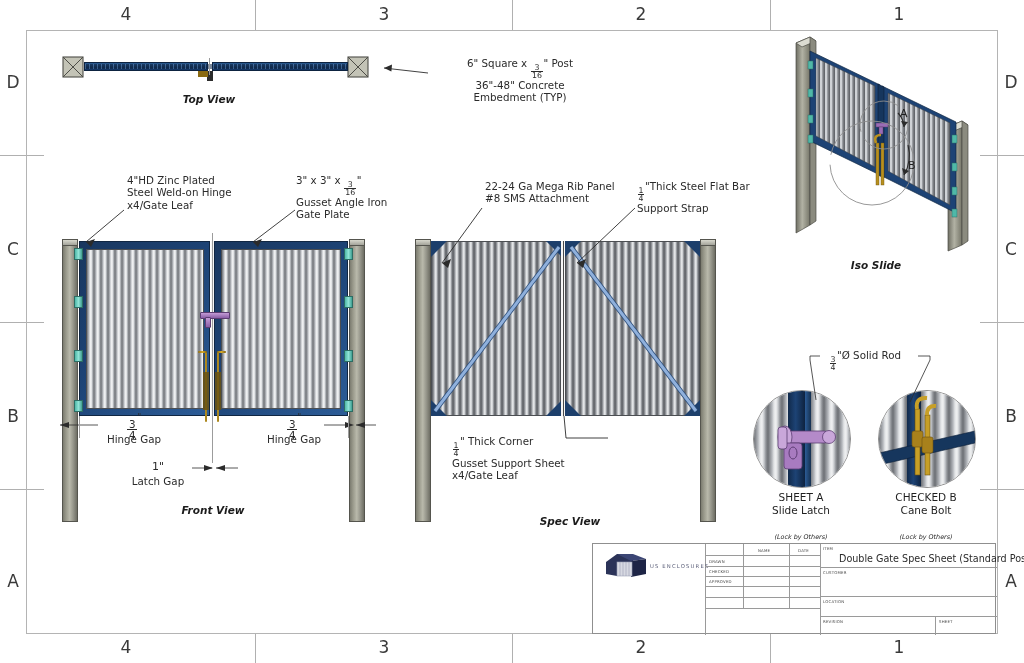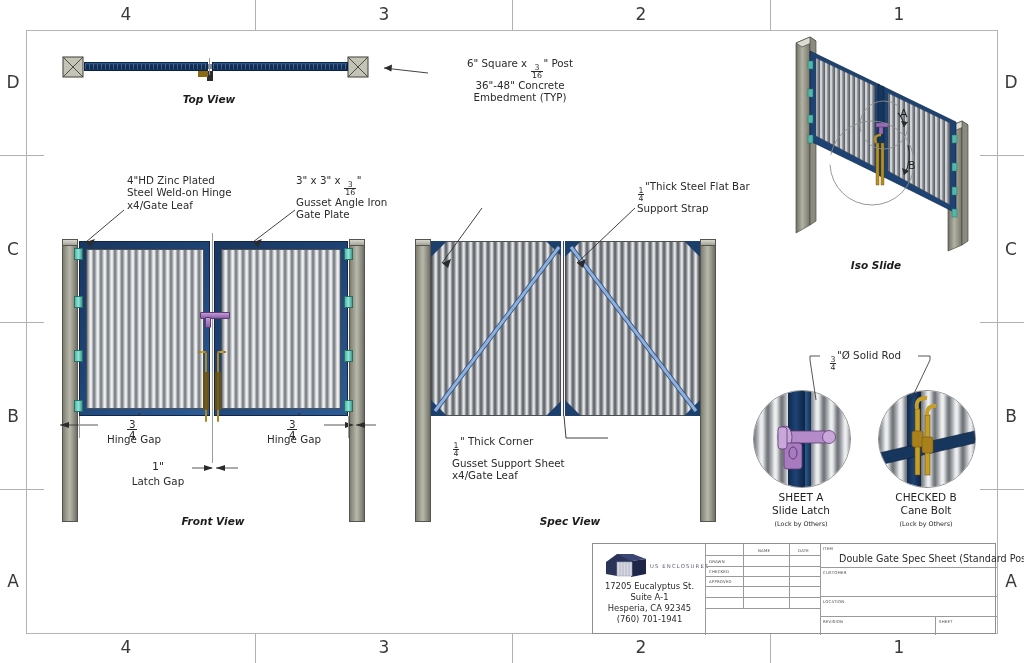--- a/index.html
+++ b/index.html
@@ -60,21 +60,21 @@
 
   
   .detail-circle{position:absolute;border-radius:50%;overflow:hidden;
       border:1px solid #8d8d8d;}
   .detail-bg{position:absolute;inset:0;
       background:repeating-linear-gradient(90deg,
         #6c6f74 0px,#b4b7bc 4px,#e3e5e7 6px,#f0f1f2 8px,#c7cace 10px,
         #8d9095 12px,#6c6f74 14px);}
   .detail-caption{position:absolute;text-align:center;font-size:10.5px;
       line-height:13px;color:#1f1f1f;white-space:nowrap;}
-  .detail-caption .sub{font-size:6.4px;display:block;margin-top:1px;}
+  .detail-caption .sub{font-size:6.4px;display:block;margin-top:14px;font-style:italic;}
 
   
   #titleblock{position:absolute;left:592px;top:543px;width:404px;height:91px;
       border:1px solid #8f8f8f;box-sizing:border-box;background:#fff;}
   .tb-tag{position:absolute;font-size:3.9px;color:#4b4b4b;letter-spacing:.2px;
       white-space:nowrap;text-transform:uppercase;}
   .tb-val{position:absolute;font-size:10.5px;color:#2a2a2a;white-space:nowrap;}
   .tb-line{position:absolute;background:#9a9a9a;}
   #company{position:absolute;left:0;top:0;width:113px;height:91px;
       border-right:0.9px solid #9a9a9a;box-sizing:border-box;}
@@ -196,21 +196,21 @@
     <div class="latch" style="left:200px;top:312px;width:28px;height:5px;"></div>
     <div class="latch" style="left:205px;top:317px;width:4px;height:9px;"></div>
 
     <div class="rod" style="left:205px;top:352px;width:2.4px;height:70px;"></div>
     <div class="rod" style="left:198px;top:351px;width:9px;height:2.4px;"></div>
     <div class="rod" style="left:217px;top:352px;width:2.4px;height:70px;"></div>
     <div class="rod" style="left:217px;top:351px;width:9px;height:2.4px;"></div>
     <div style="position:absolute;left:203px;top:372px;width:6px;height:38px;background:#6b5210;opacity:.85;"></div>
     <div style="position:absolute;left:215px;top:372px;width:6px;height:38px;background:#6b5210;opacity:.85;"></div>
 
-    <div class="view-label" style="left:158px;top:515px;width:110px;">Front View</div>
+    <div class="view-label" style="left:158px;top:504px;width:110px;">Front View</div>
   </div>
 
   <div class="note lft" style="left:127px;top:174px;width:180px;">
     <span>4"HD Zinc Plated</span><br>
     <span>Steel Weld-on Hinge</span><br>
     <span>x4/Gate Leaf</span>
   </div>
   <svg style="position:absolute;left:74px;top:207px;" width="56" height="44">
     <path d="M50 3 L 12 35" stroke="#2b2b2b" stroke-width="0.9" fill="none"></path>
     <path d="M12 35 L 21 32 L 17 40 Z" fill="#2b2b2b"></path>
@@ -292,20 +292,24 @@
       <polygon points="135,175 119,175 135,159" fill="#1d3f6b"></polygon>
       <line x1="6" y1="6" x2="131" y2="170" stroke="#2d4e7a" stroke-width="4.6"></line>
       <line x1="6" y1="6" x2="131" y2="170" stroke="#8fb0dc" stroke-width="3"></line>
     </svg>
     <div style="position:absolute;left:561px;top:241px;width:4px;height:175px;background:#f6f6f6;"></div>
     <div style="position:absolute;left:563px;top:241px;width:0.9px;height:175px;background:#4a4a4a;"></div>
 
     <div class="view-label" style="left:515px;top:515px;width:110px;">Spec View</div>
   </div>
 
+  <div class="note lft" style="left:485px;top:180px;width:180px;">
+    <span>22-24 Ga Mega Rib Panel</span><br>
+    <span>#8 SMS Attachment</span>
+  </div>
   <svg style="position:absolute;left:430px;top:205px;" width="58" height="68">
     <path d="M52 3 L 12 58" stroke="#2b2b2b" stroke-width="0.9" fill="none"></path>
     <path d="M12 58 L 21 54 L 18 63 Z" fill="#2b2b2b"></path>
   </svg>
 
   <div class="note lft" style="left:637px;top:180px;width:190px;">
     <span><span class="frac">
           <span class="num">1</span>
           <span class="den">4</span>
         </span><span>"Thick Steel Flat Bar</span></span><br>
@@ -455,21 +459,20 @@
         <polygon points="3,12 14,4 30,4 30,22 14,26 3,24" fill="#2b3358"></polygon>
         <polygon points="14,4 30,4 43,9 28,11" fill="#3c4675"></polygon>
         <polygon points="28,11 43,9 43,24 28,27" fill="#1e2546"></polygon>
         <rect x="14" y="12" width="15" height="14" fill="#d7d9e2" stroke="#9aa0b5" stroke-width="0.6"></rect>
         <line x1="17" y1="12" x2="17" y2="26" stroke="#9aa0b5" stroke-width="0.6"></line>
         <line x1="20" y1="12" x2="20" y2="26" stroke="#9aa0b5" stroke-width="0.6"></line>
         <line x1="23" y1="12" x2="23" y2="26" stroke="#9aa0b5" stroke-width="0.6"></line>
         <line x1="26" y1="12" x2="26" y2="26" stroke="#9aa0b5" stroke-width="0.6"></line>
       </svg>
       <div id="brandname">US ENCLOSURES</div>
-      <div id="addr">17205 Eucalyptus St.<br>Suite A-1<br>Hesperia, CA 92345<br>(760) 701-1941</div>
     </div>
 
     <div class="tb-line" style="left:113px;top:11px;width:114px;height:0.9px;"></div>
     <div class="tb-line" style="left:113px;top:22px;width:114px;height:0.9px;"></div>
     <div class="tb-line" style="left:113px;top:32px;width:114px;height:0.9px;"></div>
     <div class="tb-line" style="left:113px;top:42px;width:114px;height:0.9px;"></div>
     <div class="tb-line" style="left:113px;top:53px;width:114px;height:0.9px;"></div>
     <div class="tb-line" style="left:113px;top:64px;width:114px;height:0.9px;"></div>
     <div class="tb-line" style="left:150px;top:0px;width:0.9px;height:64px;"></div>
     <div class="tb-line" style="left:196px;top:0px;width:0.9px;height:64px;"></div>

